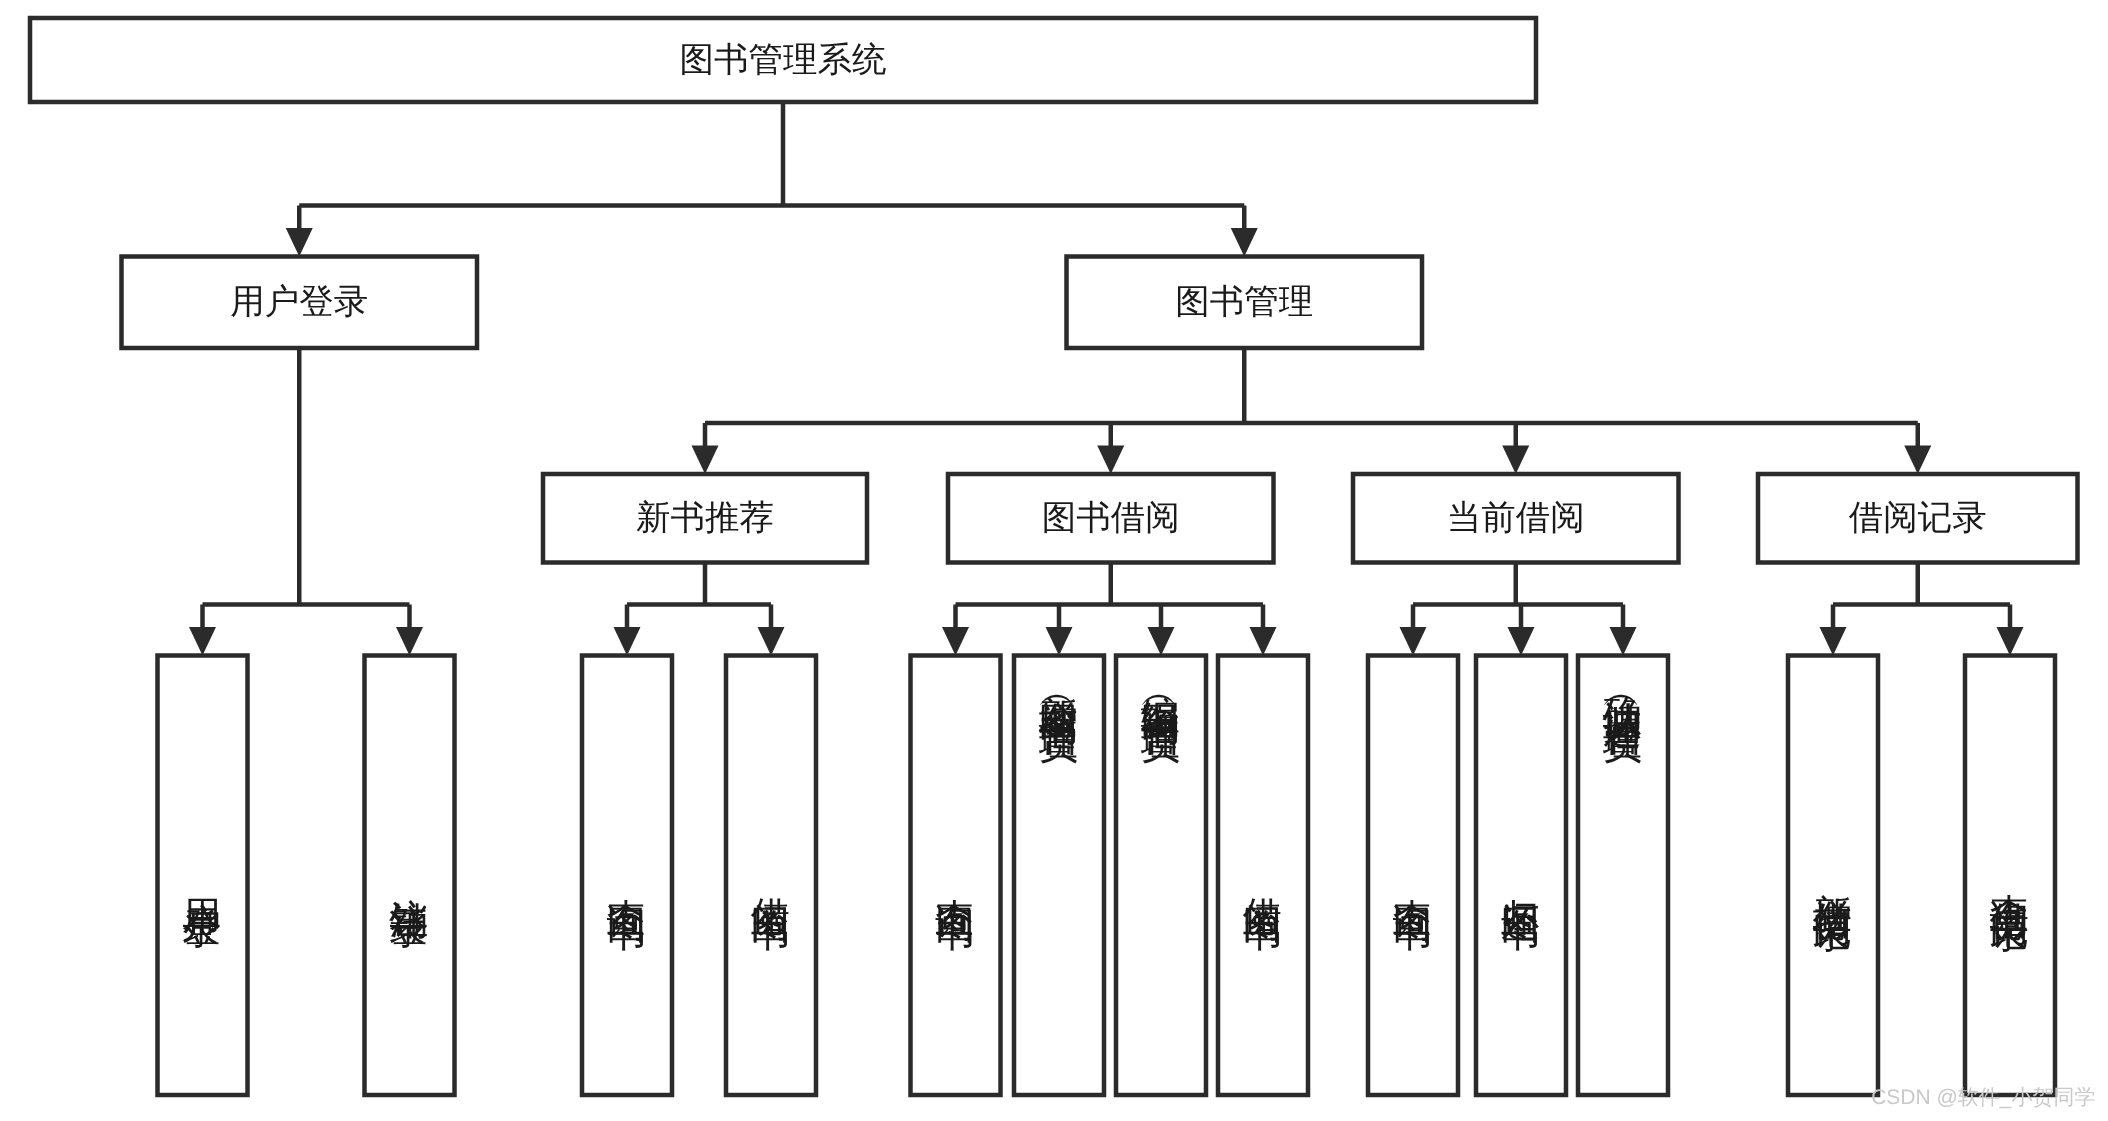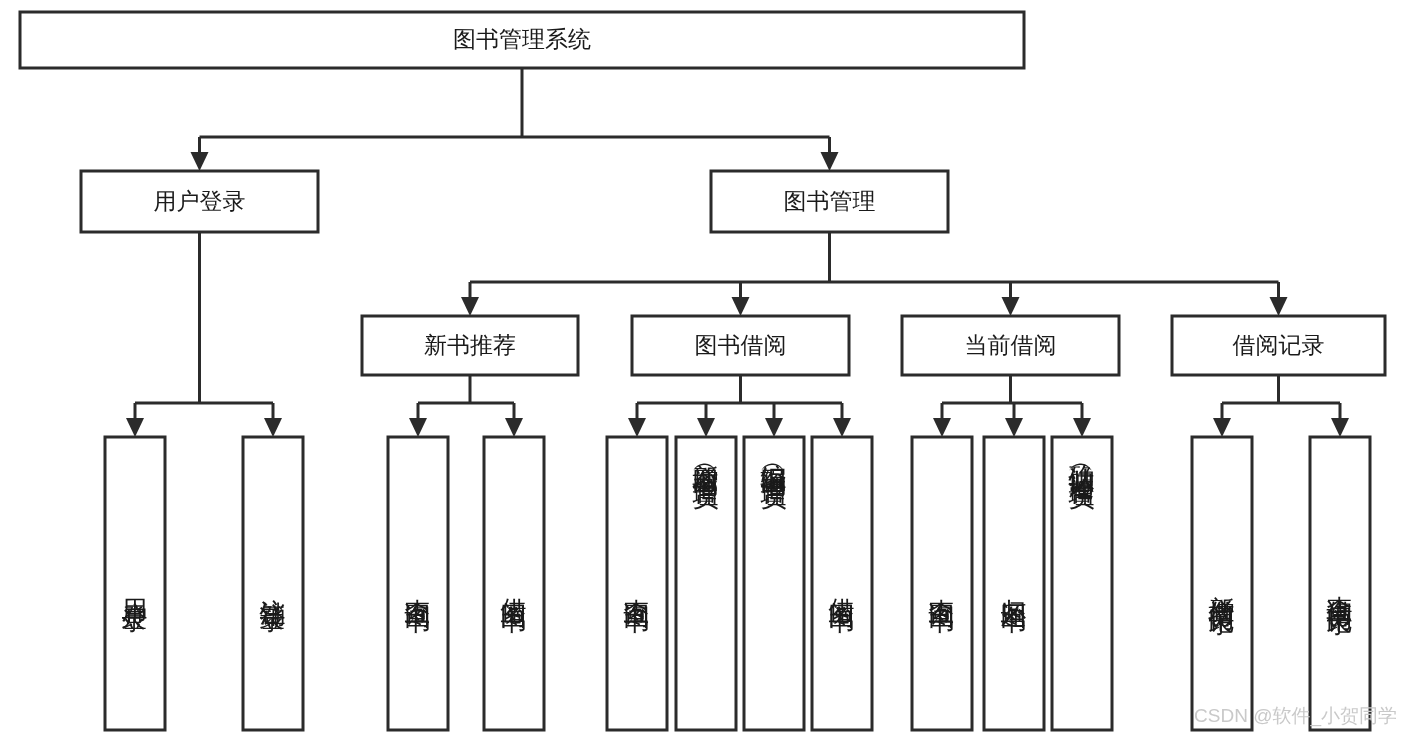--- a/index.html
+++ b/index.html
@@ -63,23 +63,23 @@
     font-family: "Liberation Sans", "DejaVu Sans", sans-serif;
     font-size: 26px;
     line-height: 1;
     color: #1a1a1a;
     letter-spacing: 3px;
     white-space: nowrap;
   }
   .watermark {
     position: absolute;
     right: 8px;
-    bottom: 18px;
-    font-family: "Liberation Sans", "DejaVu Sans", sans-serif;
-    font-size: 19px;
+    bottom: 6px;
+    font-family: "Liberation Sans", "DejaVu Sans", sans-serif;
+    font-size: 14px;
     color: #c9c9c9;
     white-space: nowrap;
     user-select: none;
   }
 </style>
 </head>
 <body>
 
 <div id="diagram-root">
   <svg class="canvas" viewBox="0 0 1405 747">

